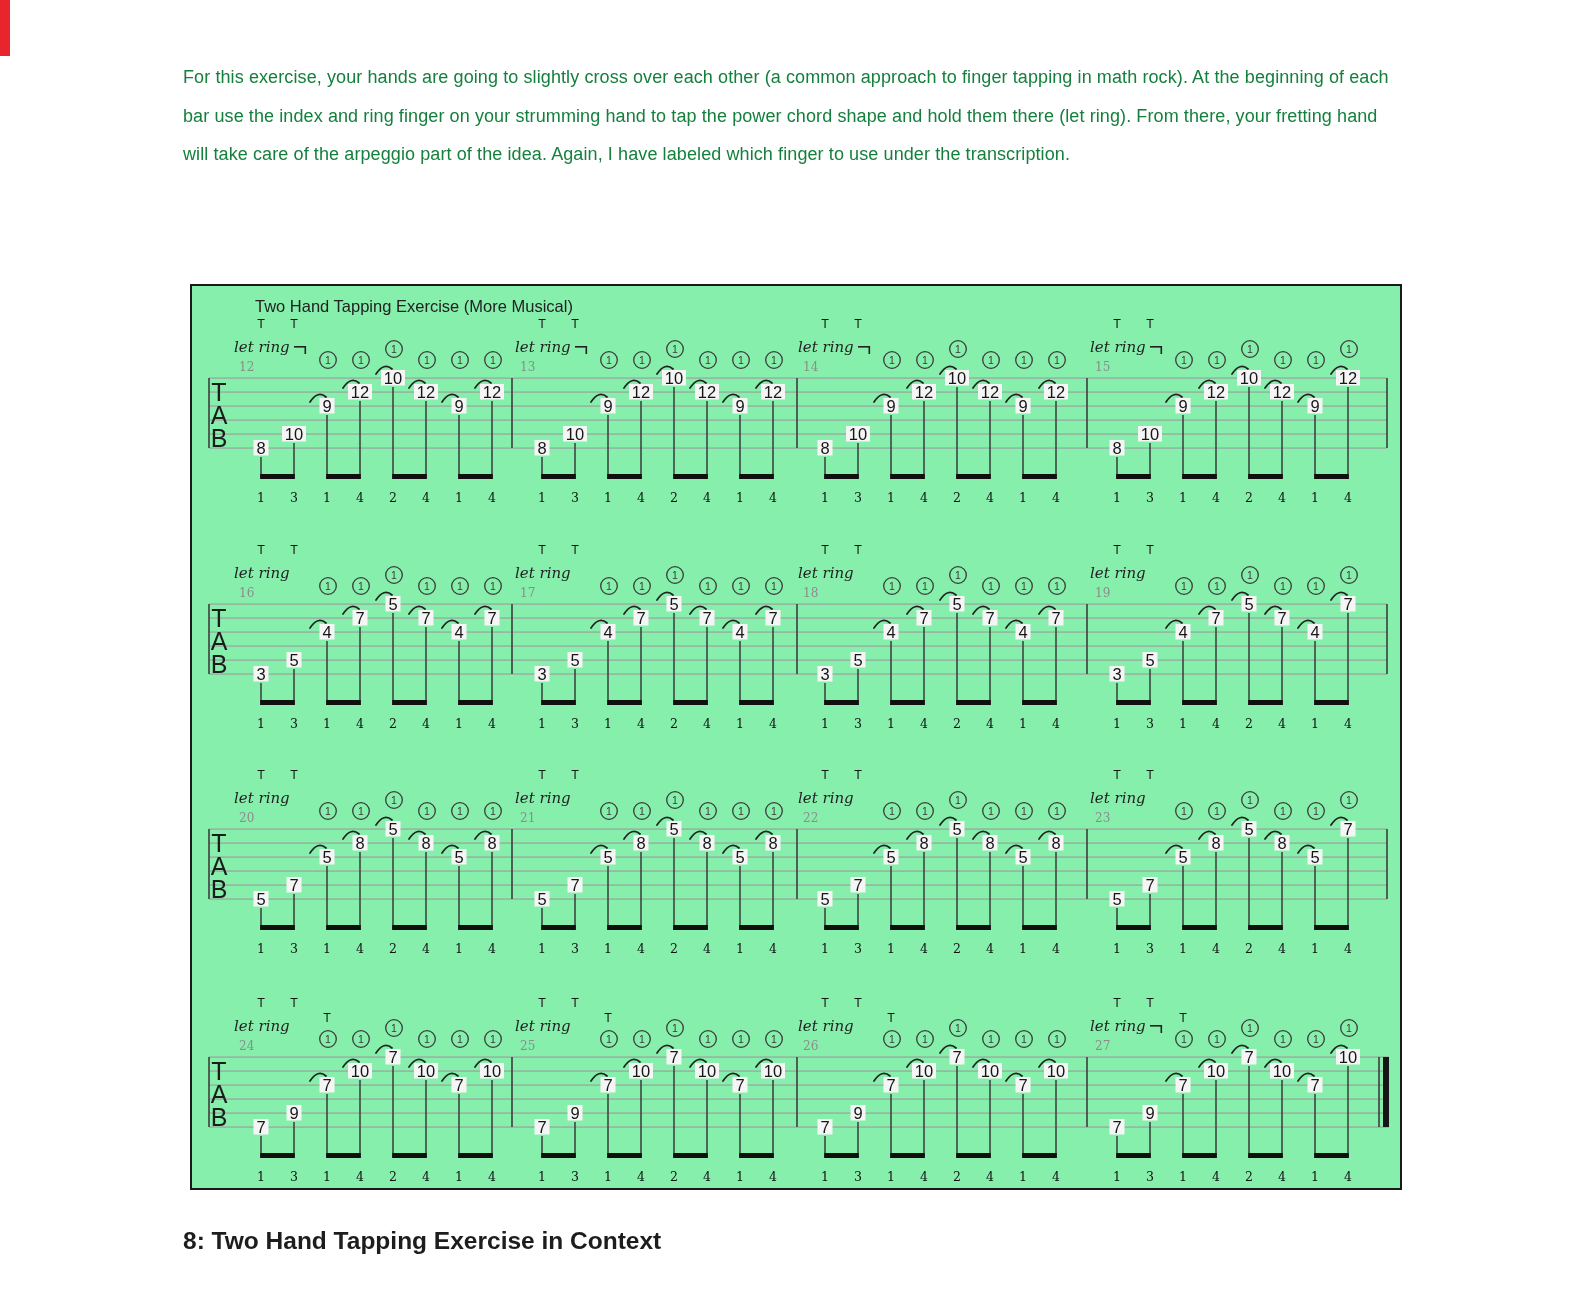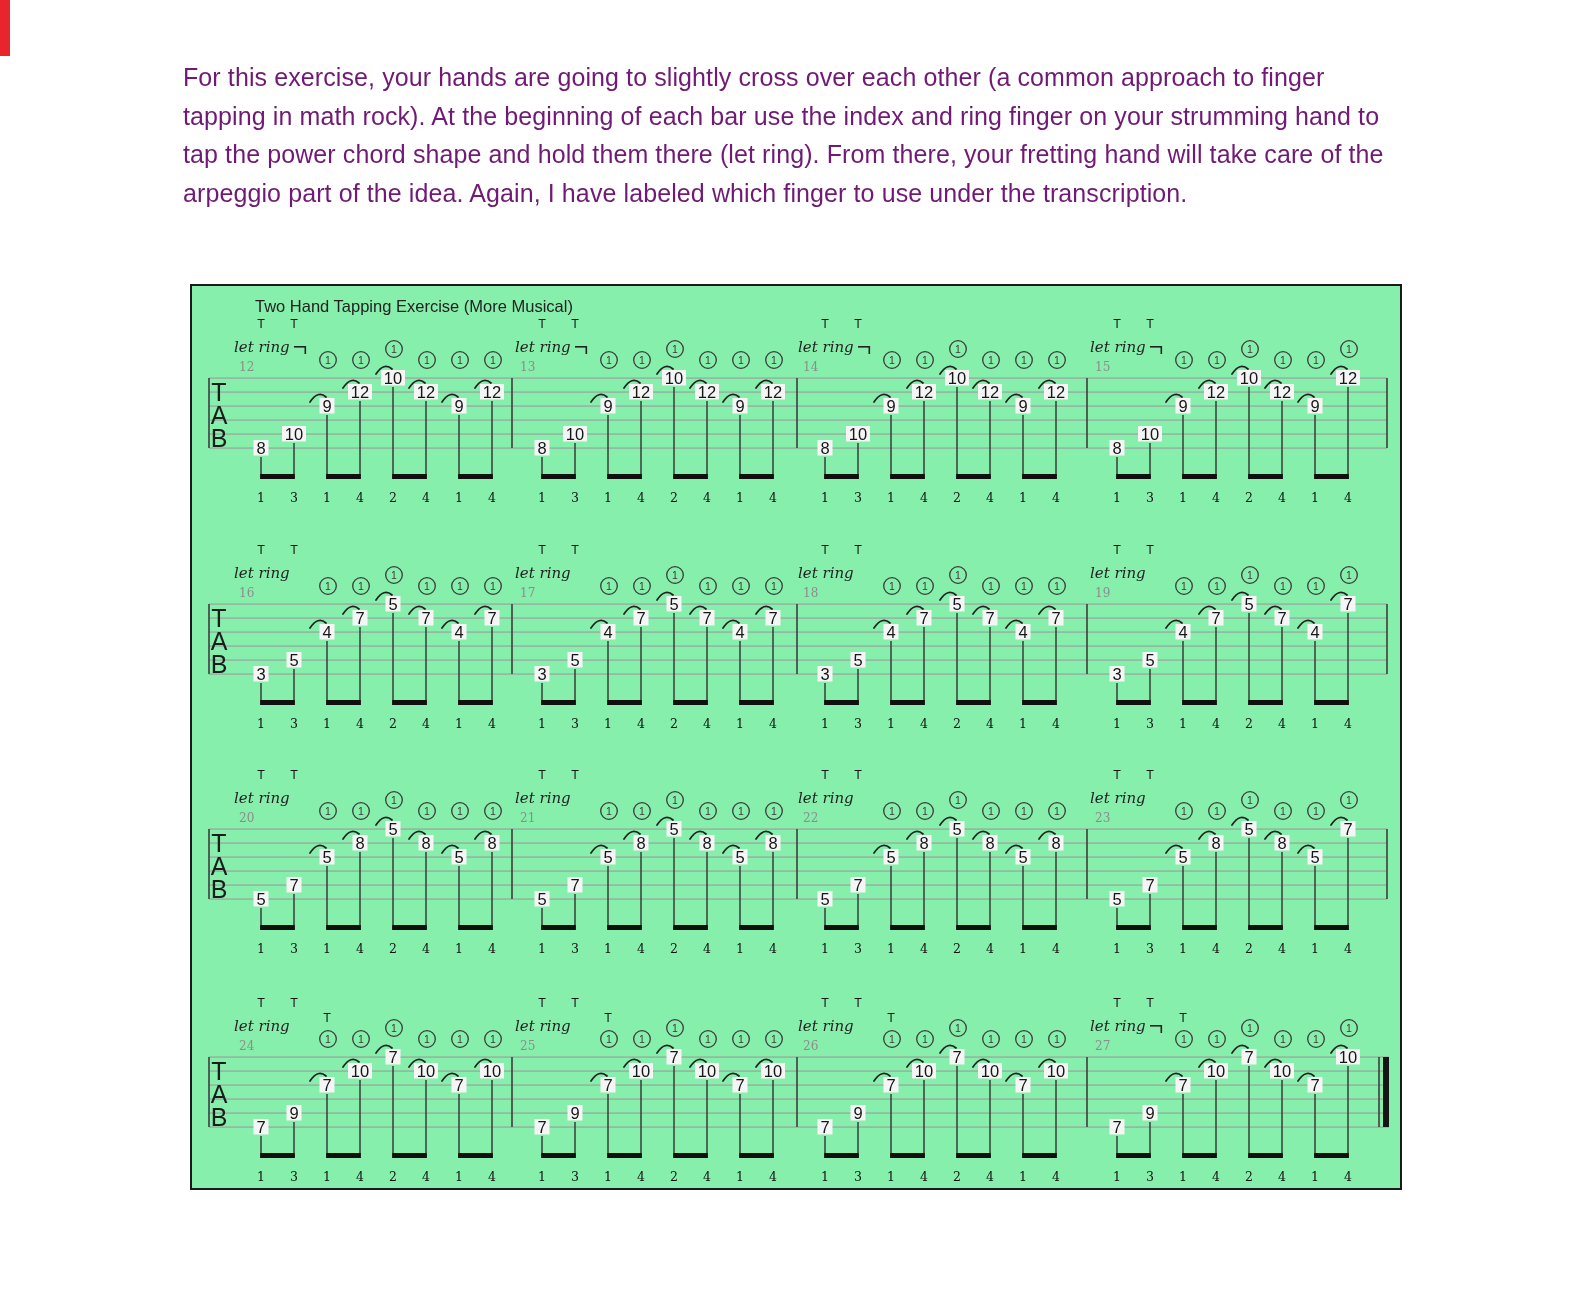--- a/index.html
+++ b/index.html
@@ -10,21 +10,21 @@
     font-family:"Liberation Sans",sans-serif;
     overflow:hidden;
   }
   .accent-bar{
     position:absolute;left:0;top:0;width:10px;height:56px;
     background:#e8242d;
   }
   .intro{
     position:absolute;left:183px;top:58px;width:1218px;
     margin:0;
-    font-size:25px;line-height:38.6px;color:#701a75;
+    font-size:18px;line-height:38.6px;color:#15803d;
     letter-spacing:0.1px;
   }
   .tab-box{
     position:absolute;left:190px;top:284px;margin:0;
     width:1208px;height:902px;
     background:#86efac;
     border:2px solid #1a1a1a;
   }
   .tab-box svg{display:block;}
   .caption{
@@ -1038,13 +1038,14 @@
         <text x="958" y="895" font-size="12.5" font-family="&quot;DejaVu Serif&quot;,serif" font-style="normal" font-weight="400" fill="#111" text-anchor="middle">3</text>
         <text x="991" y="895" font-size="12.5" font-family="&quot;DejaVu Serif&quot;,serif" font-style="normal" font-weight="400" fill="#111" text-anchor="middle">1</text>
         <text x="1024" y="895" font-size="12.5" font-family="&quot;DejaVu Serif&quot;,serif" font-style="normal" font-weight="400" fill="#111" text-anchor="middle">4</text>
         <text x="1057" y="895" font-size="12.5" font-family="&quot;DejaVu Serif&quot;,serif" font-style="normal" font-weight="400" fill="#111" text-anchor="middle">2</text>
         <text x="1090" y="895" font-size="12.5" font-family="&quot;DejaVu Serif&quot;,serif" font-style="normal" font-weight="400" fill="#111" text-anchor="middle">4</text>
         <text x="1123" y="895" font-size="12.5" font-family="&quot;DejaVu Serif&quot;,serif" font-style="normal" font-weight="400" fill="#111" text-anchor="middle">1</text>
         <text x="1156" y="895" font-size="12.5" font-family="&quot;DejaVu Serif&quot;,serif" font-style="normal" font-weight="400" fill="#111" text-anchor="middle">4</text>
       </svg>
   </figure>
 
+  <h3 class="caption">8: Two Hand Tapping Exercise in Context</h3>
 </div>
 
 </body></html>

